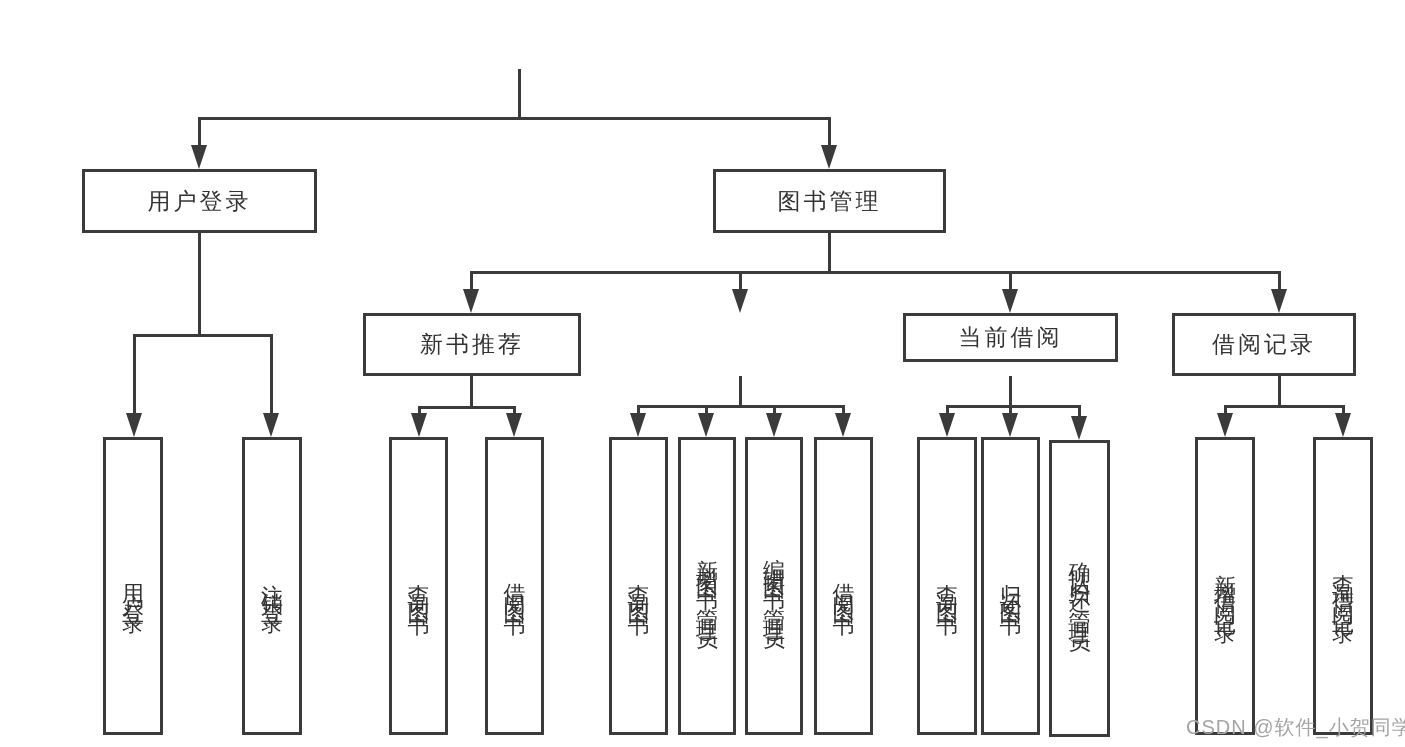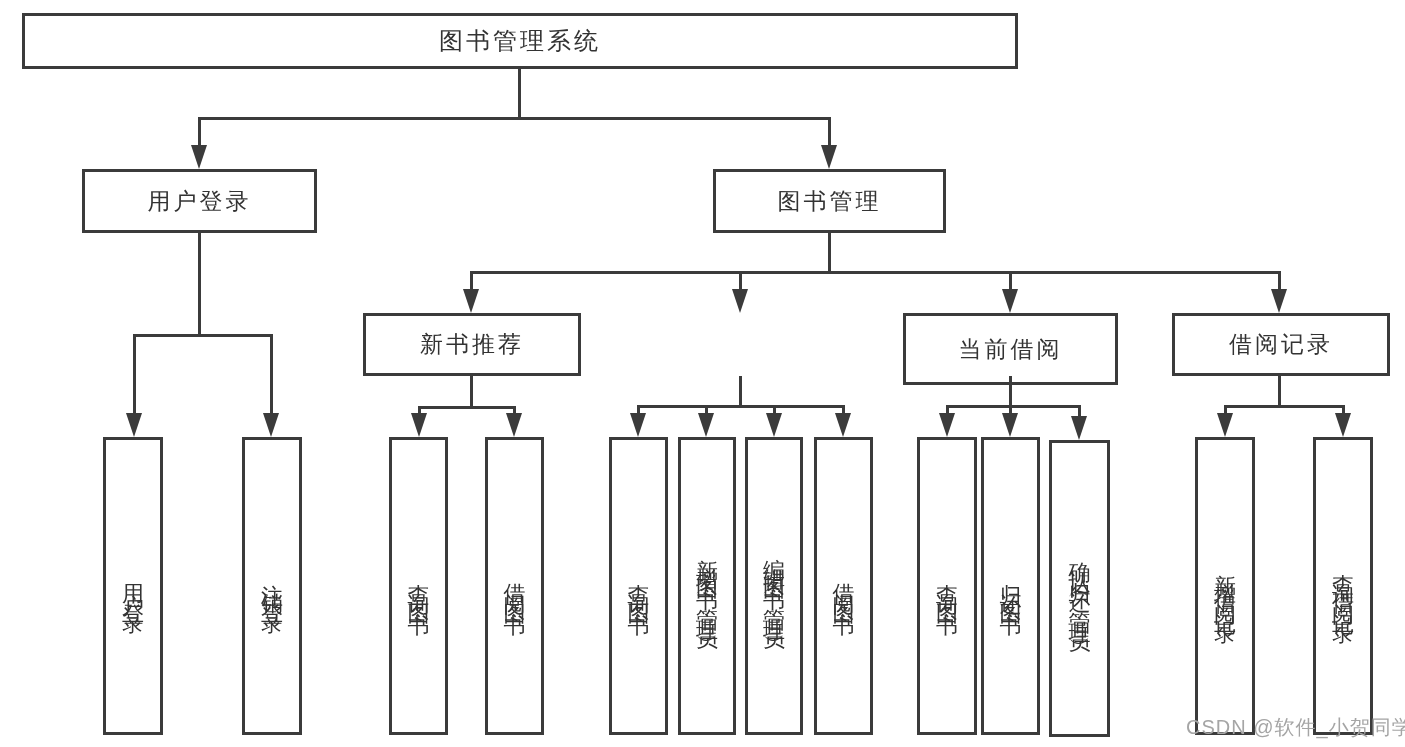--- a/index.html
+++ b/index.html
@@ -56,42 +56,39 @@
     color:#a5a5a5;
     letter-spacing:1px;
     white-space:nowrap;
   }
 </style>
 </head>
 <body>
 
 <div class="canvas">
 
-  <div class="node node-h node-root" style="left:22px;top:13px;width:996px;height:56px;">
-    <span>图书管理系统</span>
-  </div>
 
   <div class="node node-h" style="left:82px;top:169px;width:235px;height:64px;">
     <span>用户登录</span>
   </div>
 
   <div class="node node-h" style="left:363px;top:313px;width:218px;height:63px;">
     <span>新书推荐</span>
   </div>
 
   <div class="node node-h" style="left:713px;top:169px;width:233px;height:64px;">
     <span>图书管理</span>
   </div>
 
 
-  <div class="node node-h" style="left:903px;top:313px;width:215px;height:72px;">
+  <div class="node node-h" style="left:903px;top:313px;width:215px;height:49px;">
     <span>当前借阅</span>
   </div>
 
-  <div class="node node-h" style="left:1172px;top:313px;width:218px;height:63px;">
+  <div class="node node-h" style="left:1172px;top:313px;width:184px;height:63px;">
     <span>借阅记录</span>
   </div>
 
   <div class="node node-v" style="left:103px;top:437px;width:60px;height:298px;">
     <span>用户登录</span>
   </div>
   <div class="node node-v" style="left:242px;top:437px;width:60px;height:298px;">
     <span>注销登录</span>
   </div>
 

